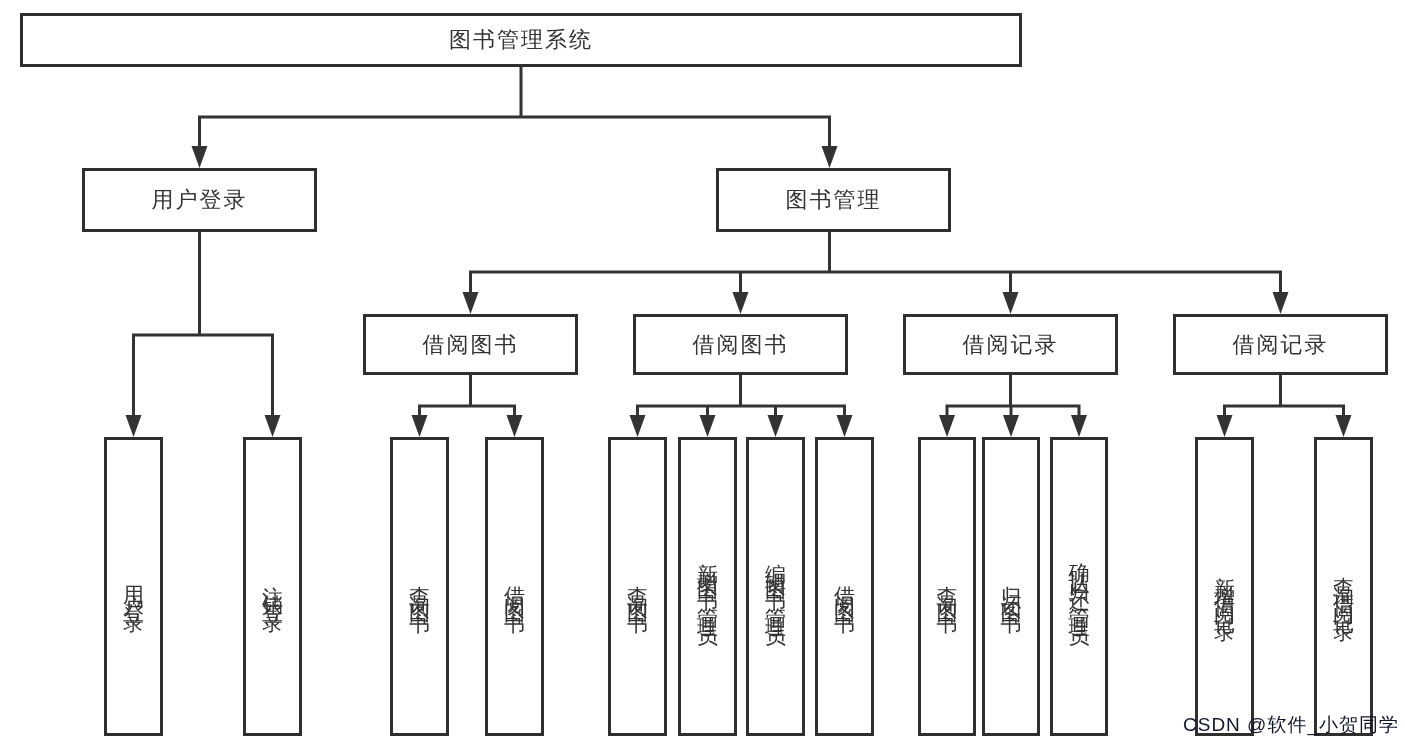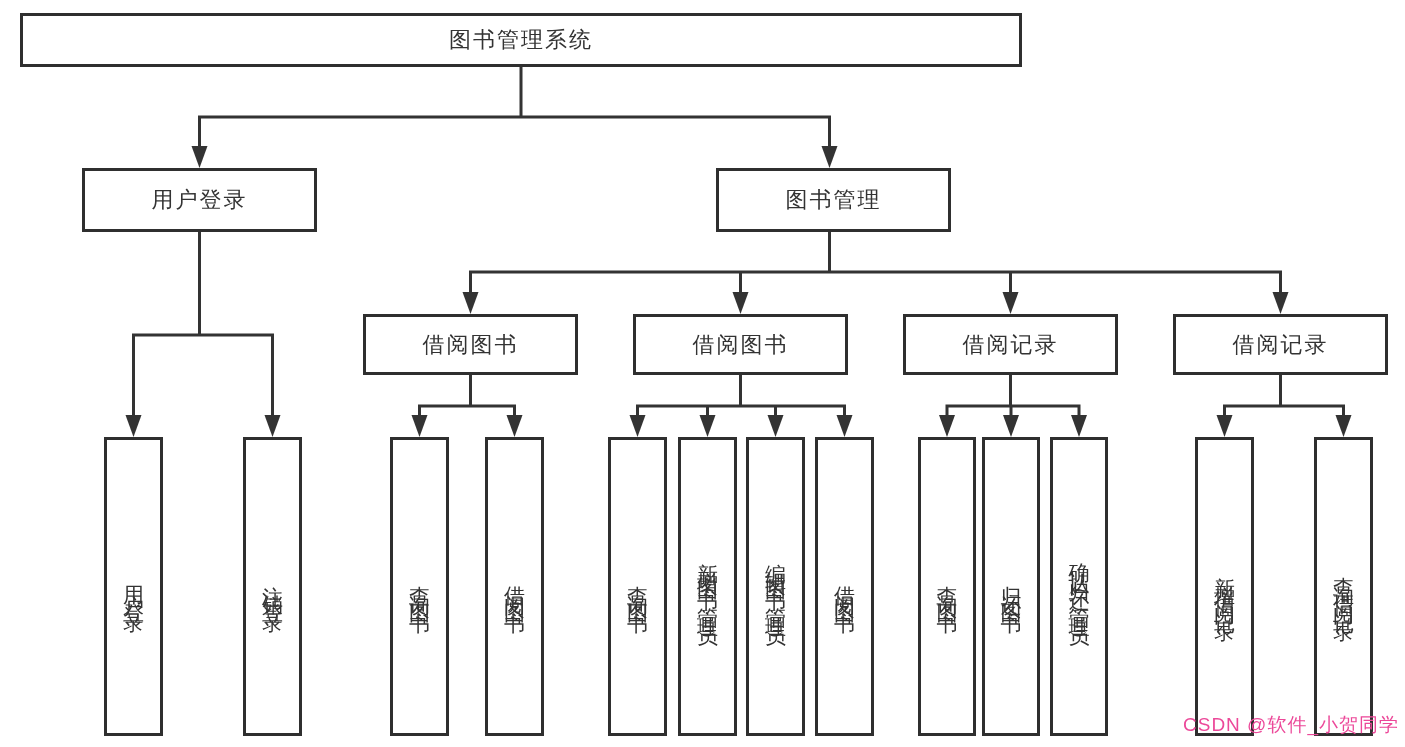--- a/index.html
+++ b/index.html
@@ -13,21 +13,21 @@
     background:#ffffff; border:3px solid #2f2f2f; color:#333333;
     display:flex; align-items:center; justify-content:center;
     text-align:center; font-size:22px; letter-spacing:2px;
   }
   .vtext {
     writing-mode:vertical-rl; text-orientation:mixed;
     font-size:21px; letter-spacing:9px; line-height:1.05; color:#333333;
   }
   .watermark {
     position:absolute; left:1183px; top:712px; z-index:2;
-    font-size:19px; color:#ec4899; letter-spacing:1px; white-space:nowrap;
+    font-size:19px; color:#0f172a; letter-spacing:1px; white-space:nowrap;
   }
   
   #n-root  {left:20px;  top:13px;  width:1002px; height:54px;}
   #n-l2-0  {left:82px;  top:168px; width:235px;  height:64px;}
   #n-l2-1  {left:716px; top:168px; width:235px;  height:64px;}
   #n-l3-0  {left:363px; top:314px; width:215px;  height:61px;}
   #n-l3-1  {left:633px; top:314px; width:215px;  height:61px;}
   #n-l3-2  {left:903px; top:314px; width:215px;  height:61px;}
   #n-l3-3  {left:1173px;top:314px; width:215px;  height:61px;}
   .leaf    {top:437px; height:299px; width:59px;}

